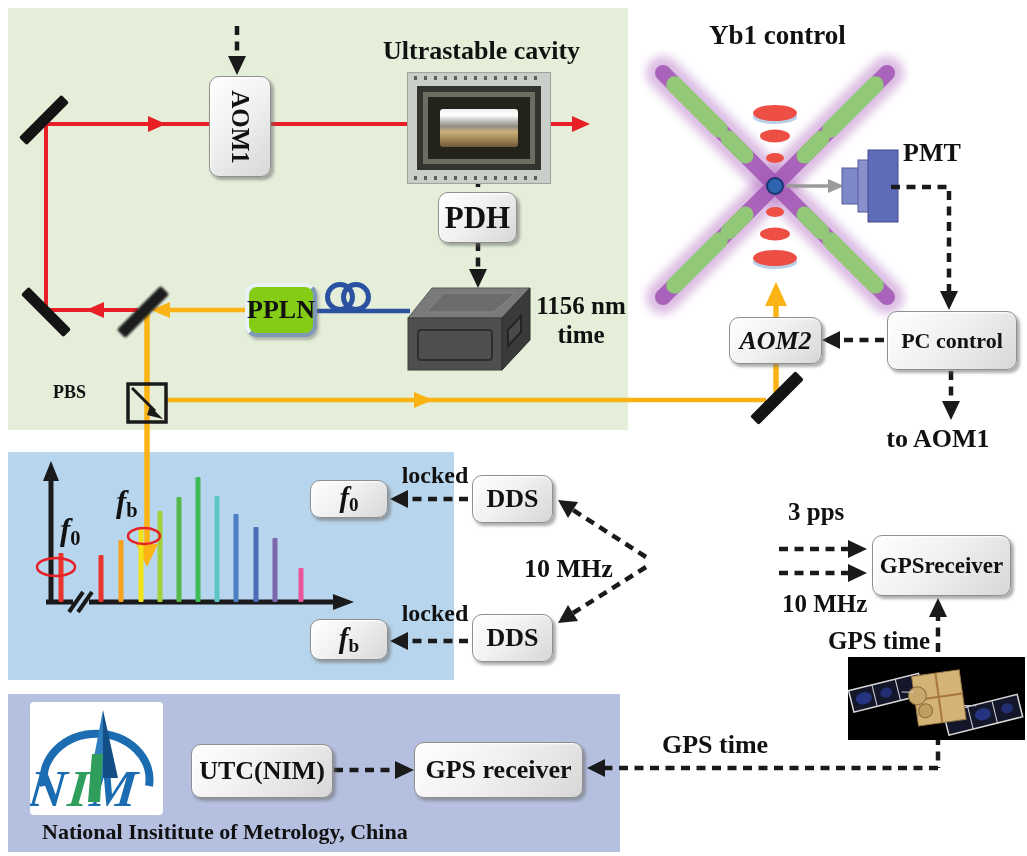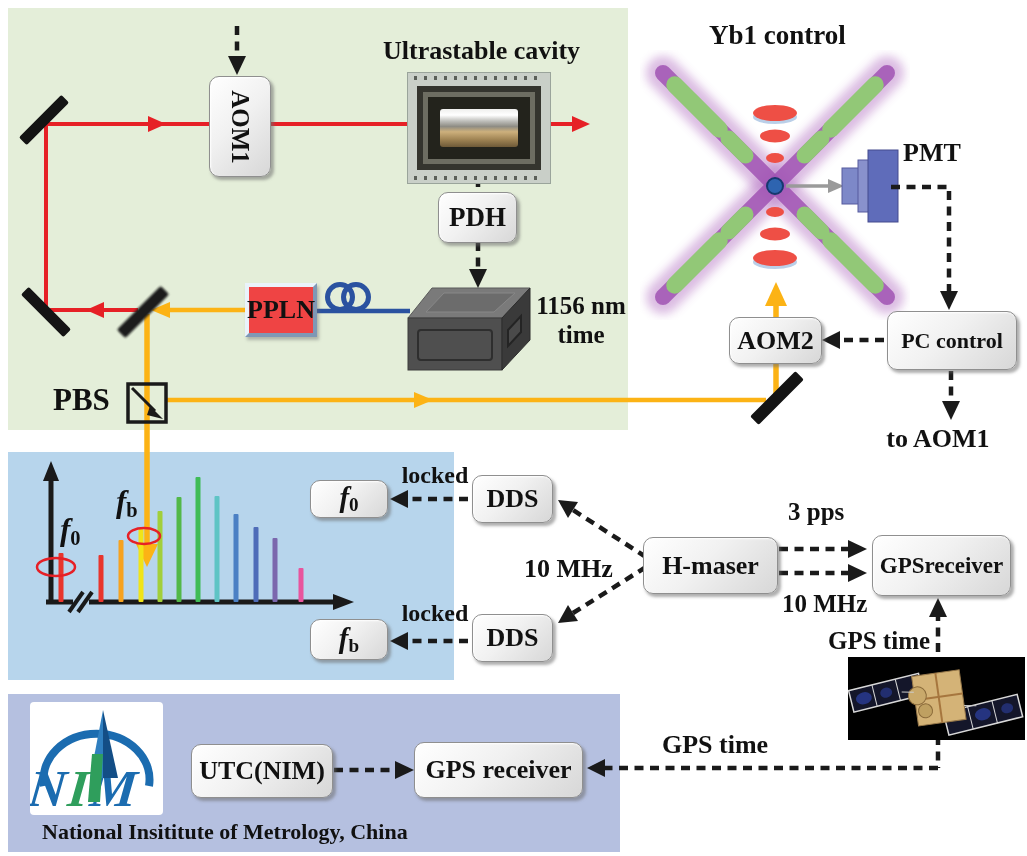--- a/index.html
+++ b/index.html
@@ -8,22 +8,22 @@
   .panel{position:absolute;}
   #panel-optics{left:8px;top:8px;width:620px;height:422px;background:#e4eed9;}
   #panel-comb{left:8px;top:452px;width:446px;height:228px;background:#b7d5ec;}
   #panel-nim{left:8px;top:694px;width:612px;height:158px;background:#b5c0e0;}
   svg.overlay{position:absolute;left:0;top:0;z-index:2;}
   .box{position:absolute;z-index:3;display:flex;align-items:center;justify-content:center;
        background:linear-gradient(135deg,#ffffff 0%,#f1f1f1 45%,#d7d7d7 100%);
        border:1.5px solid #8f8f8f;border-radius:10px;
        box-shadow:inset 1px 1px 2px #ffffff,2.5px 3px 3px rgba(110,110,110,.55);
        font-weight:bold;color:#111;text-align:center;}
-  .box.blue3d{background:#ef4444;border:4px solid;border-color:#eaf3fb #7f98b5 #7f98b5 #eaf3fb;
-       border-radius:0;box-shadow:2px 3px 3px rgba(110,110,110,.45);text-align:right;}
+  .box.blue3d{background:#84cc16;border:4px solid;border-color:#eaf3fb #7f98b5 #7f98b5 #eaf3fb;
+       border-radius:12px;box-shadow:2px 3px 3px rgba(110,110,110,.45);text-align:right;}
   .lbl{position:absolute;z-index:4;font-weight:bold;color:#111;white-space:nowrap;pointer-events:none;}
   .fsym{font-style:italic;font-weight:bold;}
   .fsym sub{font-style:normal;font-size:66%;vertical-align:-20%;}
   .vert-text{transform:rotate(90deg);white-space:nowrap;}
   #cavity{position:absolute;left:407px;top:72px;width:142px;height:110px;z-index:3;
           background:#c9cfc8;border:1px solid #9aa49b;}
   #cavity .screws{position:absolute;left:6px;right:6px;height:4px;
           background:repeating-linear-gradient(90deg,#5a5f58 0 3px,transparent 3px 10px);}
   #cavity .f1{position:absolute;left:9px;right:9px;top:13px;bottom:13px;background:#34342e;}
   #cavity .f2{position:absolute;left:6px;right:6px;top:6px;bottom:6px;background:#6d6d62;}
@@ -204,46 +204,43 @@
       <polygon points="848,564 848,582 867,573"></polygon>
       <polygon points="929,617 947,617 938,598"></polygon>
       <polygon points="605,759 605,777 587,768"></polygon>
       <polygon points="395,761 395,779 414,770"></polygon>
     </g>
   </svg>
 
   <div class="box" style="left:209px;top:76px;width:60px;height:99px;">
     <span class="vert-text" style="font-size:25px;">AOM1</span>
   </div>
-  <div class="box" style="left:438px;top:192px;width:77px;height:49px;font-size:27px;align-items:center;">
+  <div class="box" style="left:438px;top:192px;width:77px;height:49px;font-size:31px;align-items:center;">
     <span>PDH</span>
   </div>
   <div class="box blue3d" style="left:245px;top:283px;width:64px;height:46px;font-size:26px;">
     <span>PPLN</span>
   </div>
-  <div class="box" style="left:729px;top:317px;width:91px;height:45px;font-size:26px;">
+  <div class="box" style="left:729px;top:317px;width:91px;height:45px;font-size:26px;font-style:italic;">
     <span>AOM2</span>
   </div>
   <div class="box" style="left:887px;top:311px;width:128px;height:57px;font-size:22px;">
     <span>PC control</span>
   </div>
   <div class="box" style="left:310px;top:480px;width:76px;height:36px;font-size:29px;">
     <span class="fsym"><span>f</span><sub>0</sub></span>
   </div>
   <div class="box" style="left:310px;top:619px;width:76px;height:39px;font-size:29px;">
     <span class="fsym"><span>f</span><sub>b</sub></span>
   </div>
   <div class="box" style="left:472px;top:475px;width:79px;height:46px;font-size:26px;">
     <span>DDS</span>
   </div>
   <div class="box" style="left:472px;top:614px;width:79px;height:46px;font-size:26px;">
     <span>DDS</span>
-  </div>
-  <div class="box" style="left:643px;top:537px;width:133px;height:55px;font-size:26px;">
-    <span>H-maser</span>
   </div>
   <div class="box" style="left:872px;top:535px;width:137px;height:59px;font-size:23px;line-height:1.1;flex-direction:row;">
     <span>GPS</span>
     <span>receiver</span>
   </div>
   <div class="box" style="left:191px;top:744px;width:140px;height:52px;font-size:26px;">
     <span>UTC(NIM)</span>
   </div>
   <div class="box" style="left:414px;top:742px;width:167px;height:54px;font-size:26px;">
     <span>GPS receiver</span>
@@ -298,21 +295,21 @@
       <polygon points="62,52 73,52 70,100 58,100" fill="#2f9e5c"></polygon>
     </svg>
   </div>
 
   <div class="lbl" style="left:383px;top:36px;width:196px;text-align:right;font-size:26px;">Ultrastable cavity</div>
   <div class="lbl" style="left:700px;top:20px;width:155px;text-align:center;font-size:27px;">Yb1 control</div>
   <div class="lbl" style="left:903px;top:138px;font-size:26px;">PMT</div>
   <div class="lbl" style="left:528px;top:292px;width:106px;text-align:center;font-size:25px;line-height:1.15;">
     <span>1156 nm</span><br><span>time</span>
   </div>
-  <div class="lbl" style="left:53px;top:382px;font-size:31px;">PBS</div>
+  <div class="lbl" style="left:53px;top:382px;font-size:18px;">PBS</div>
   <div class="lbl fsym" style="left:60px;top:512px;font-size:31px;"><span>f</span><sub>0</sub></div>
   <div class="lbl fsym" style="left:116px;top:484px;font-size:31px;"><span>f</span><sub>b</sub></div>
   <div class="lbl" style="left:396px;top:462px;width:78px;text-align:center;font-size:24px;">locked</div>
   <div class="lbl" style="left:396px;top:600px;width:78px;text-align:center;font-size:24px;">locked</div>
   <div class="lbl" style="left:524px;top:554px;font-size:26px;">10 MHz</div>
   <div class="lbl" style="left:788px;top:498px;font-size:25px;">3 pps</div>
   <div class="lbl" style="left:782px;top:590px;font-size:25px;">10 MHz</div>
   <div class="lbl" style="left:828px;top:627px;font-size:25px;">GPS time</div>
   <div class="lbl" style="left:662px;top:730px;font-size:26px;">GPS time</div>
   <div class="lbl" style="left:878px;top:424px;width:120px;text-align:center;font-size:26px;">to AOM1</div>

